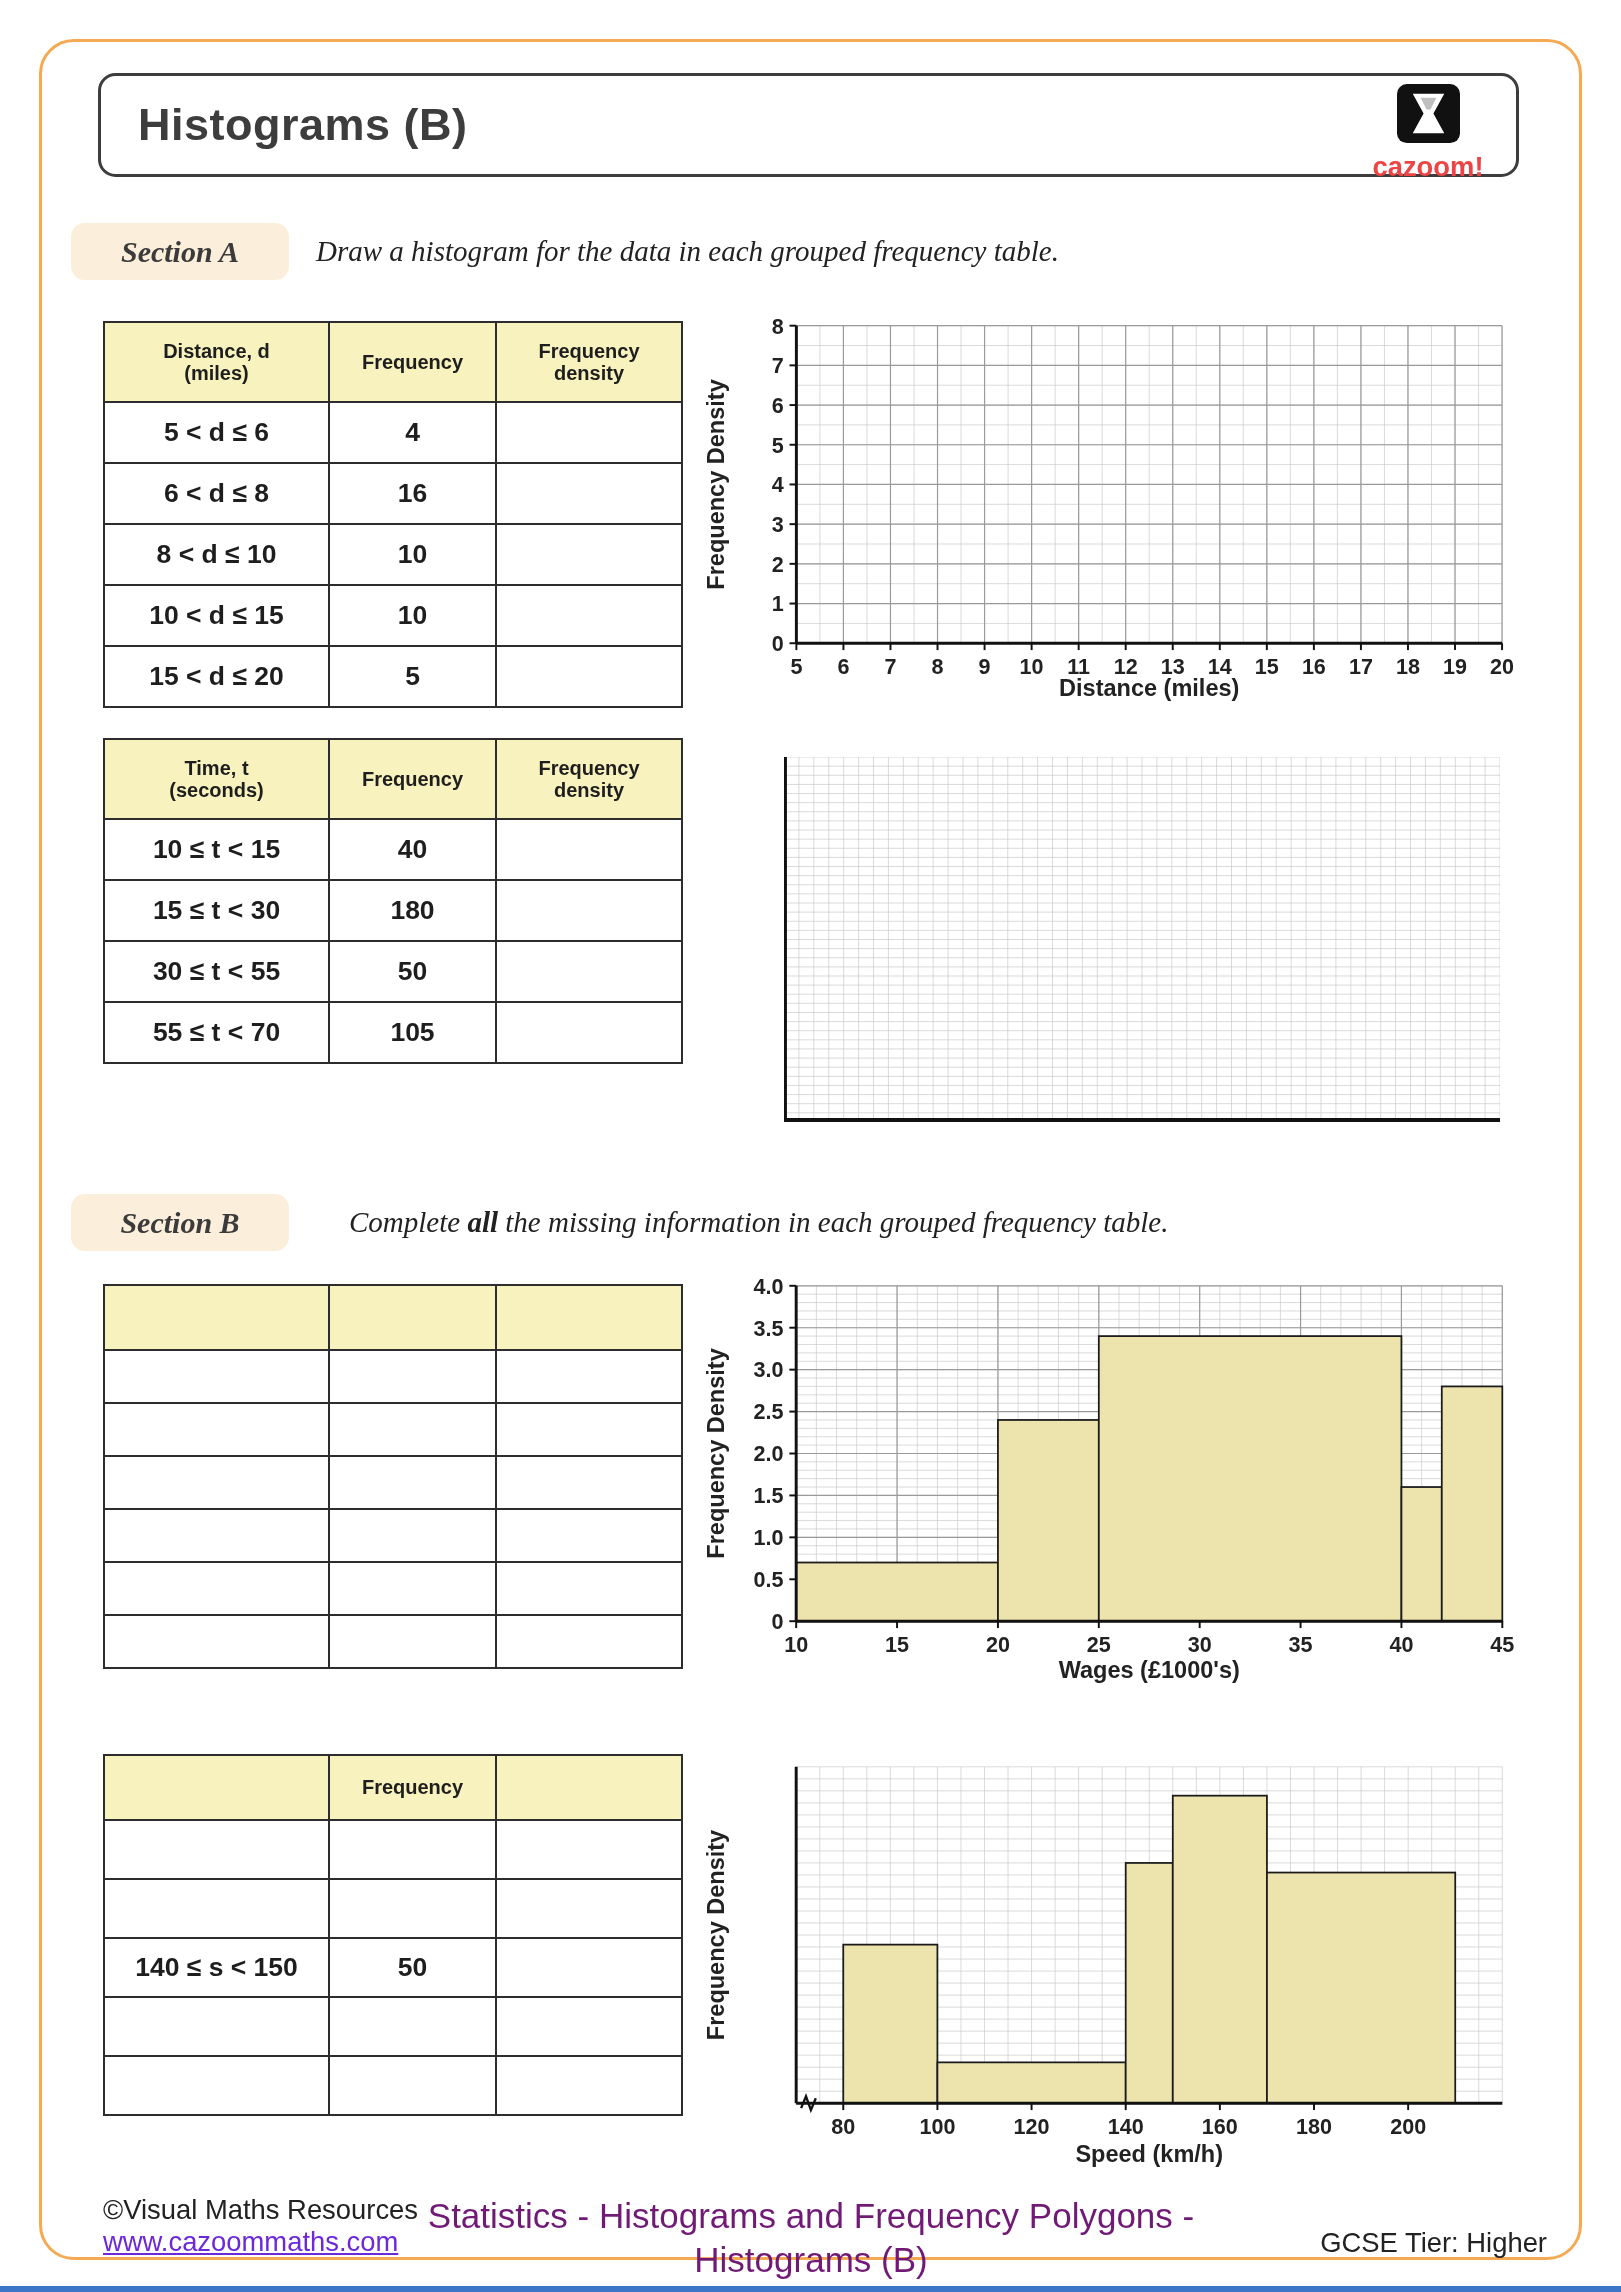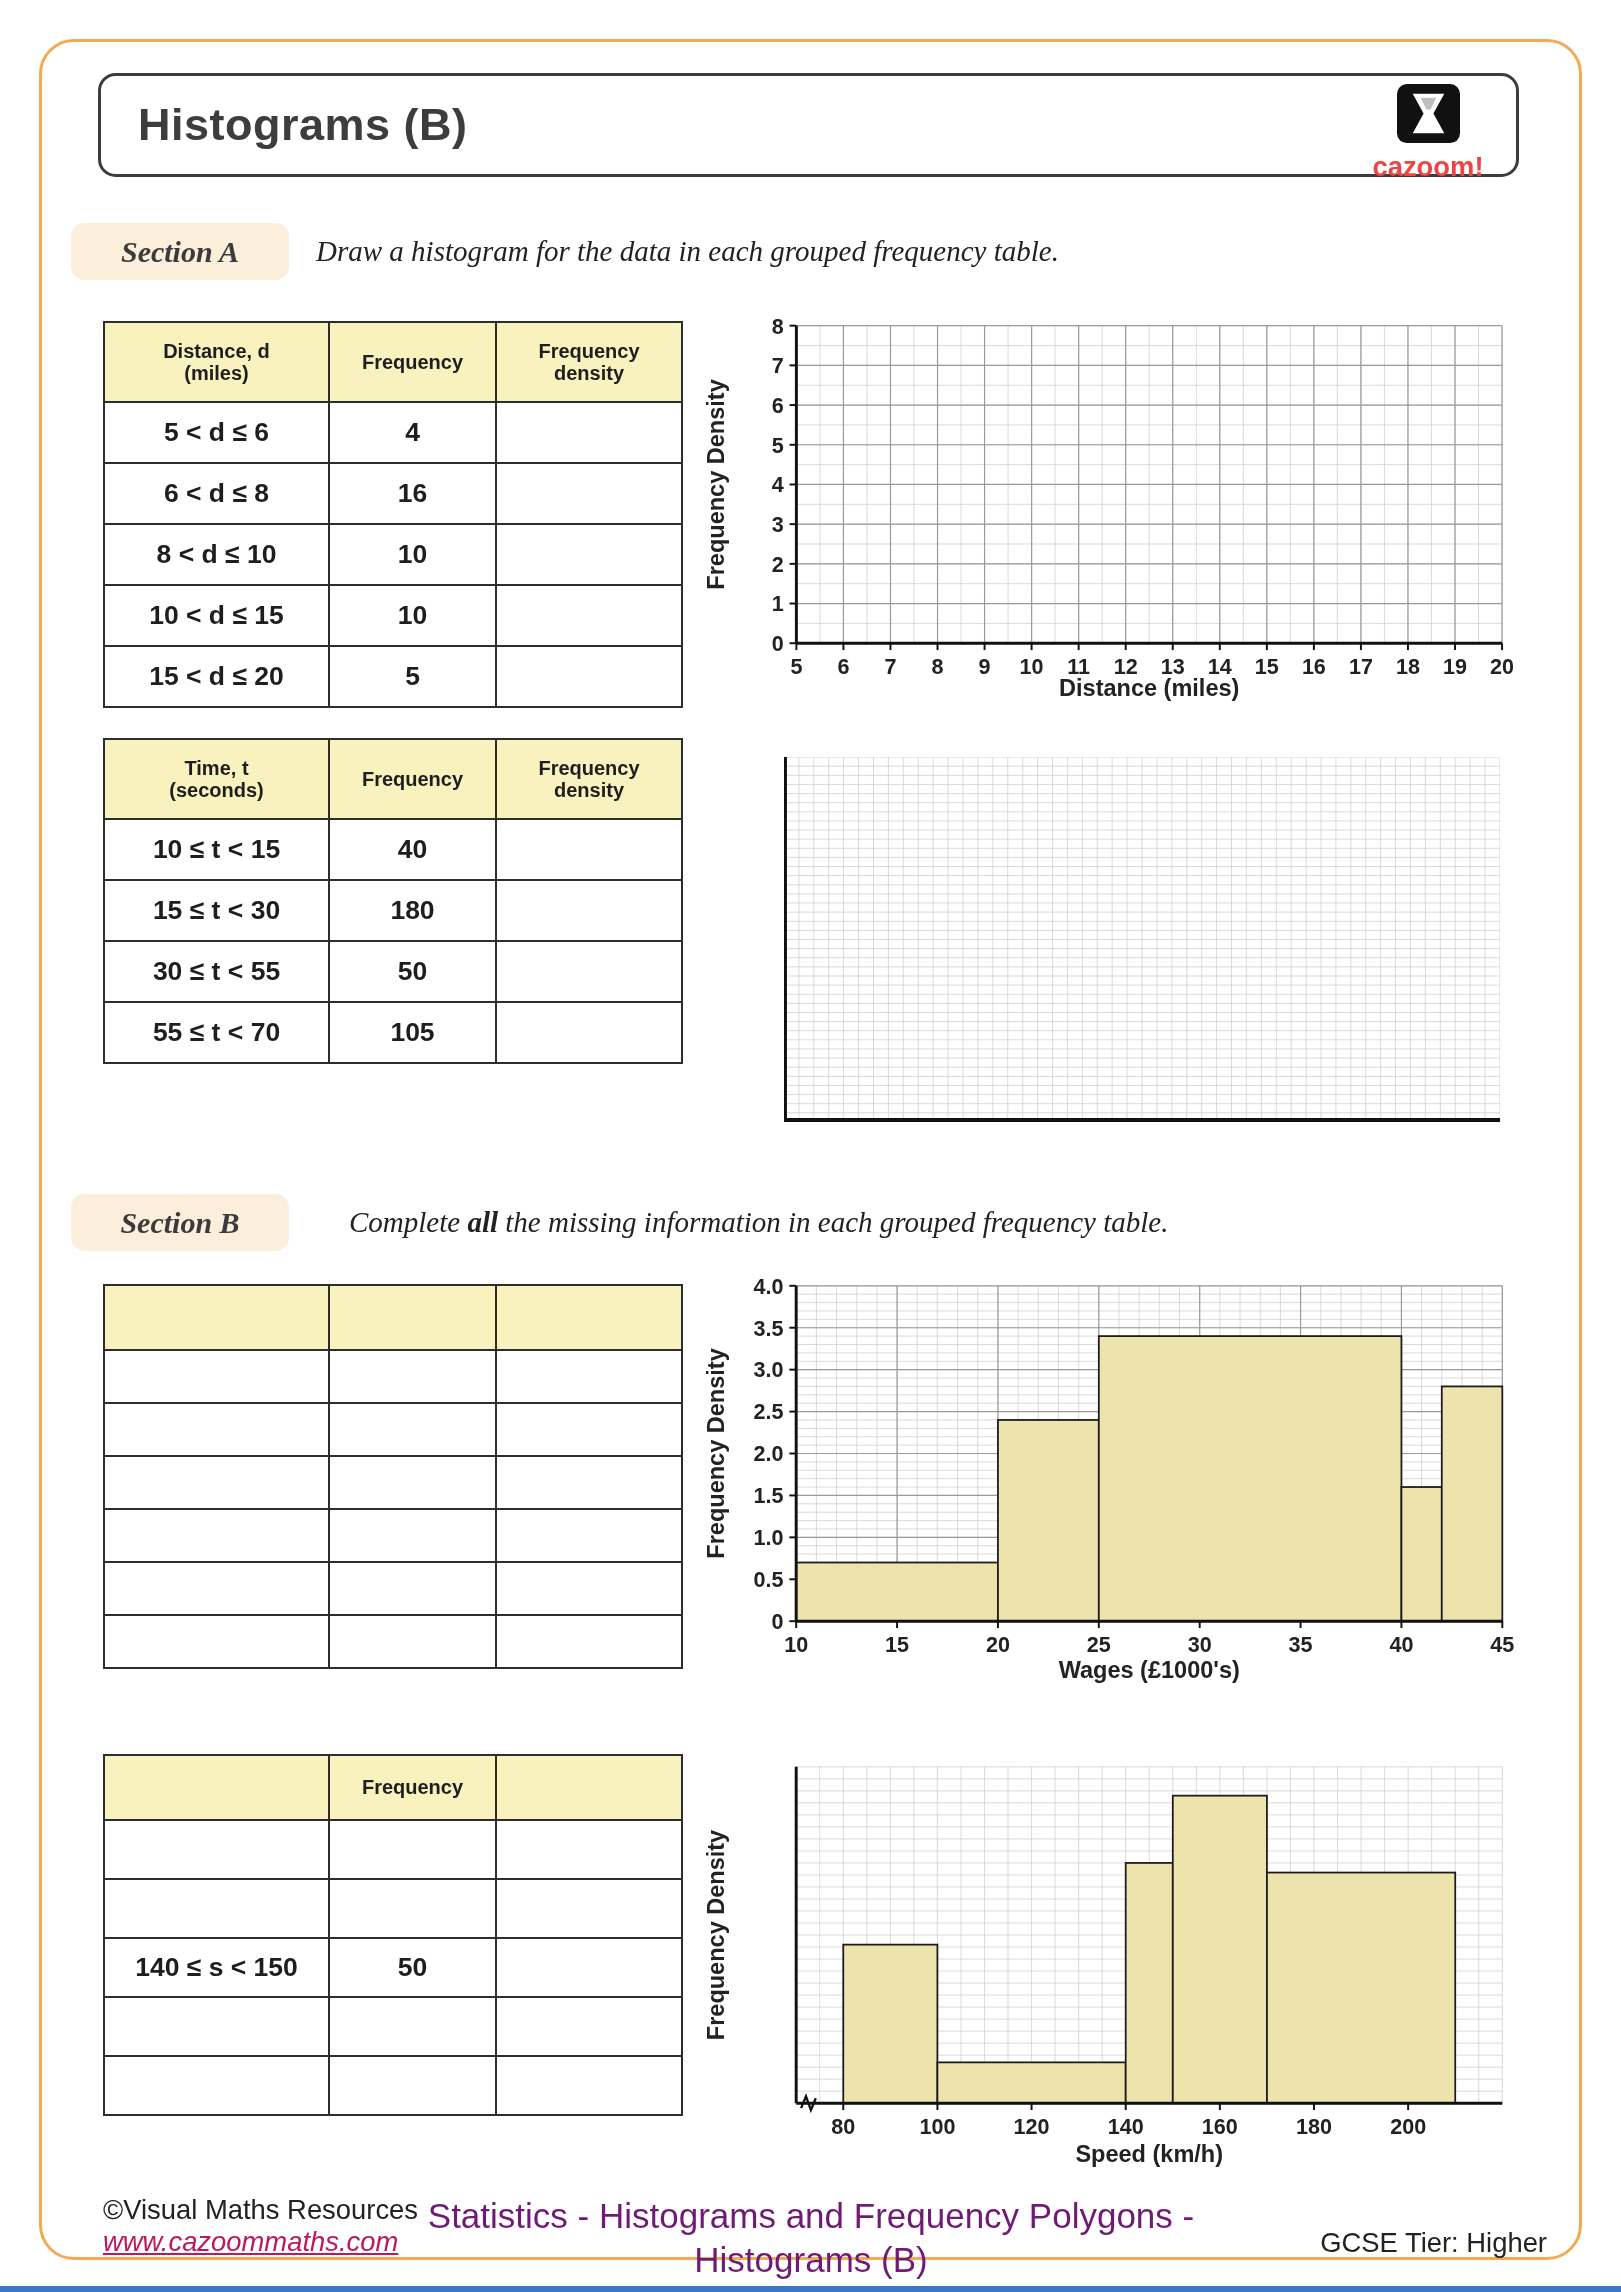--- a/index.html
+++ b/index.html
@@ -21,21 +21,21 @@
   .gtable{border-collapse:collapse;table-layout:fixed;background:#fff;position:absolute;}
   .gtable th,.gtable td{border:2.9px solid #2d2d2d;text-align:center;vertical-align:middle;
                         font-weight:bold;color:#1e1e1e;padding:0;}
   .gtable th{background:#F7F2BE;font-size:20px;white-space:pre-line;line-height:1.12;}
   .gtable td{font-size:26.5px;}
   .tbl-a thead tr{height:80px;} .tbl-a tbody tr{height:61px;}
   .tbl-b thead tr{height:65px;} .tbl-b tbody tr{height:53px;}
   .tbl-c thead tr{height:65px;} .tbl-c tbody tr{height:59px;}
   .chart{position:absolute;}
   .footer-left{position:absolute;left:103px;top:2194px;font-size:27.4px;color:#222;}
-  .footer-link{color:#be185d;text-decoration:underline;font-size:27.4px;font-style:italic;}
+  .footer-link{color:#6d28d9;text-decoration:underline;font-size:27.4px;}
   .footer-center{position:absolute;left:419px;width:784px;top:2194px;text-align:center;
                  font-size:35px;color:#701a75;line-height:1.25;}
   .footer-right{position:absolute;right:74px;top:2227px;font-size:27.4px;color:#222;}
   .bottom-strip{position:absolute;left:0;right:0;bottom:0;height:6.9px;background:#3C76C8;}
 </style>
 </head>
 <body>
 
 <div class="page">
   <div class="frame"></div>

